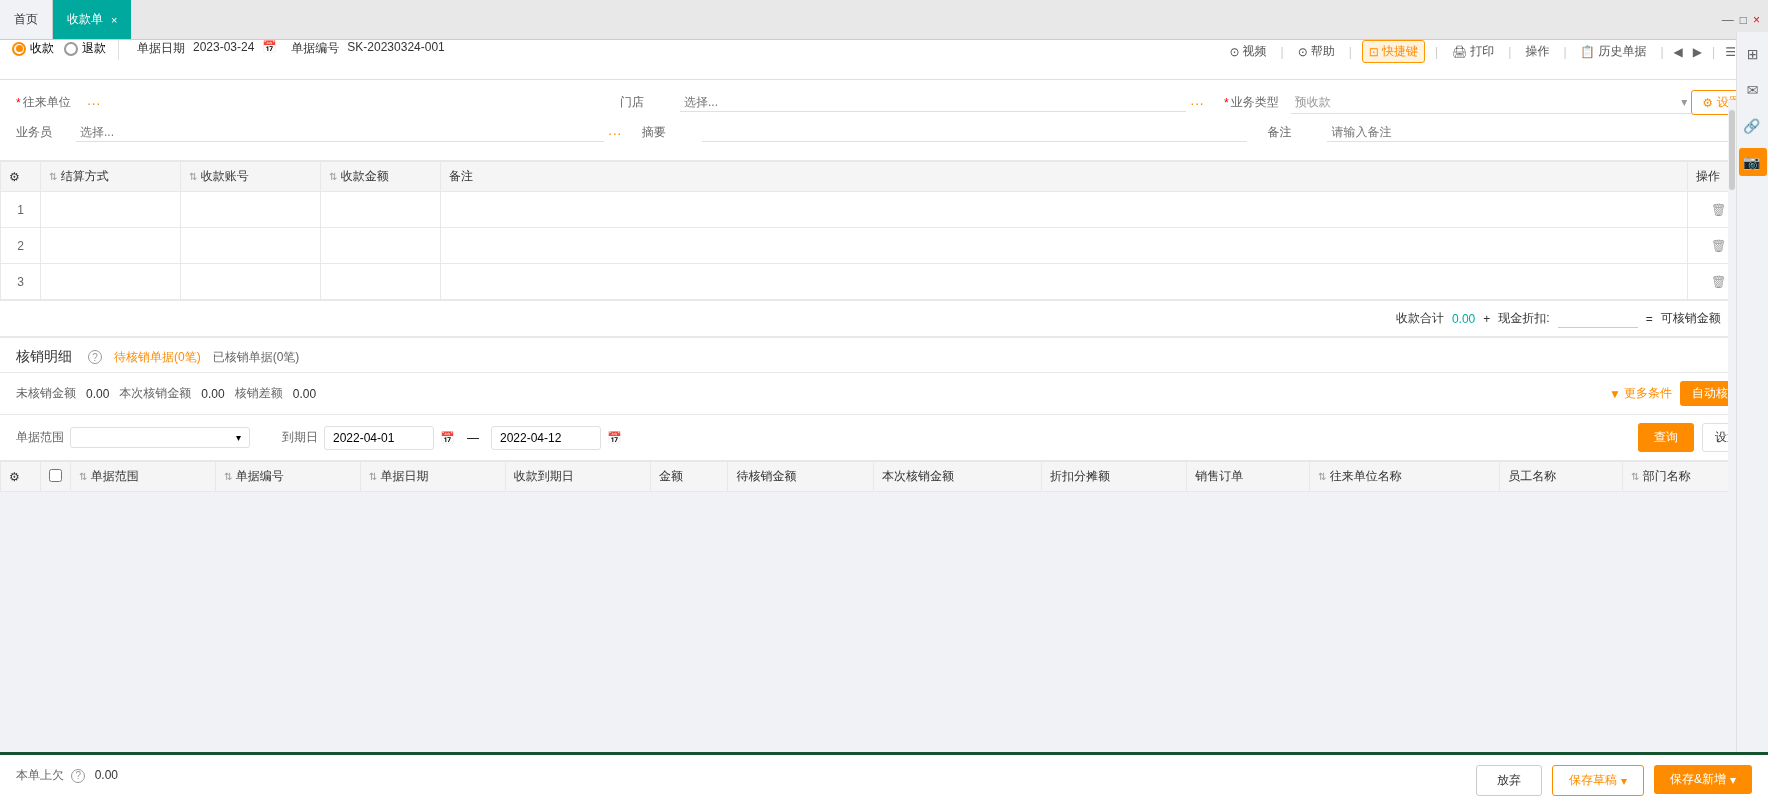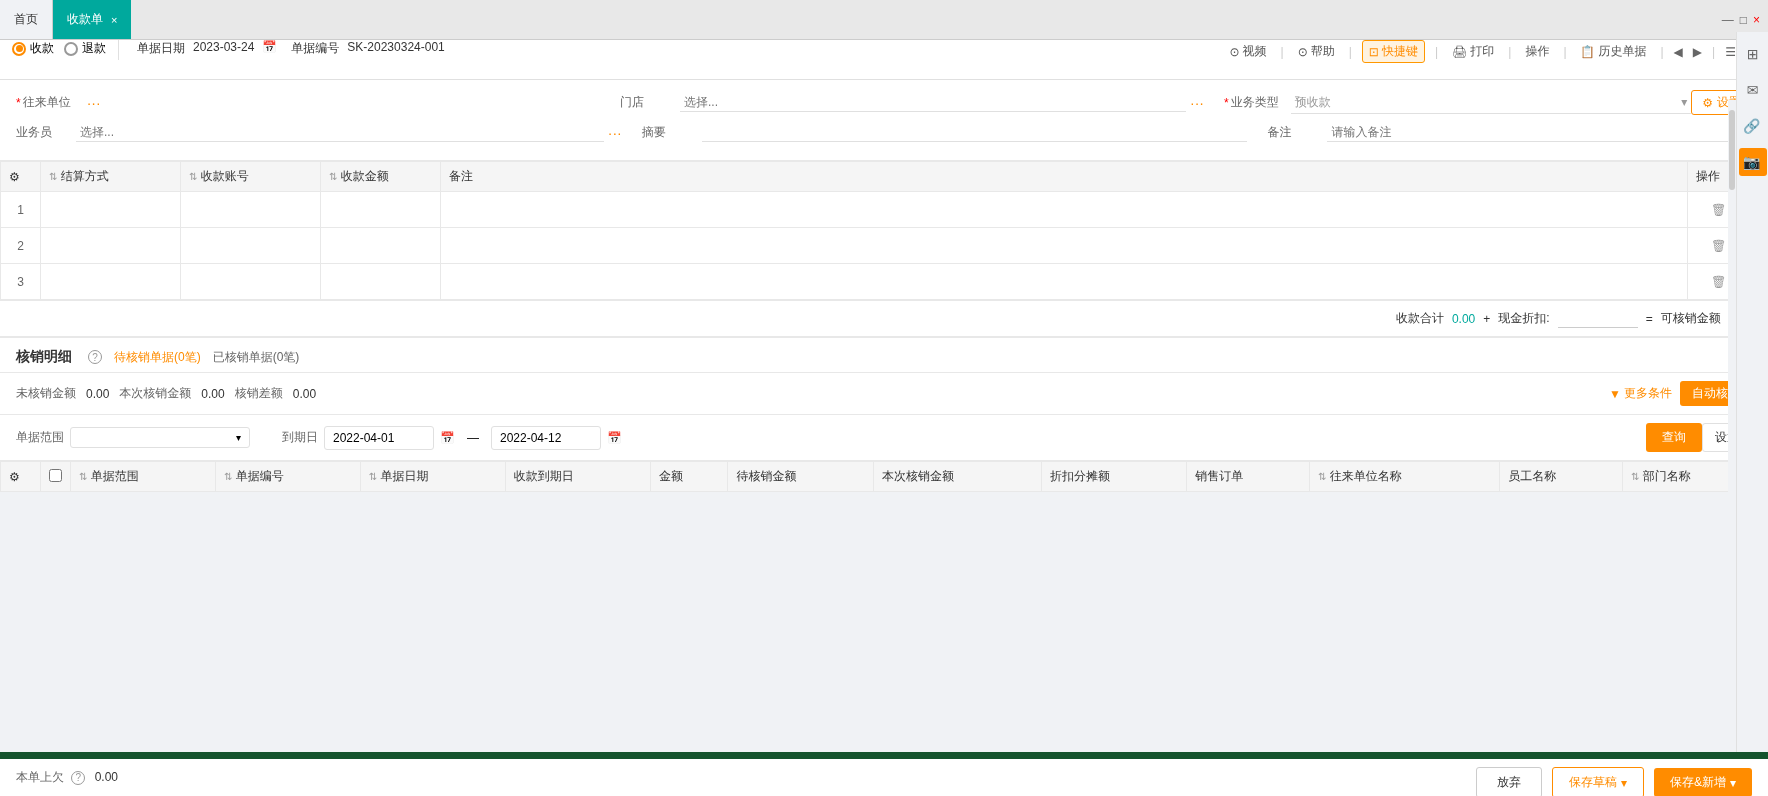--- a/index.html
+++ b/index.html
@@ -152,21 +152,21 @@
     }
     .summary-orange { color: #ff8c00; font-weight: bold; }
 
     
     .section-header {
       background: #fff;
       padding: 10px 16px 6px 16px;
       display: flex; align-items: center; gap: 12px;
       border-bottom: 1px solid #e8e8e8;
     }
-    .section-title { font-size: 14px; font-weight: bold; color: #333; }
+    .section-title { font-size: 14px; font-weight: normal; color: #333; }
     .tab-link { color: #ff8c00; cursor: pointer; font-size: 12px; }
     .tab-link-inactive { color: #666; cursor: pointer; font-size: 12px; }
 
     .filter-row {
       background: #fff;
       padding: 8px 16px;
       display: flex; align-items: center; gap: 10px;
       border-bottom: 1px solid #e8e8e8;
     }
     .filter-label { color: #666; }
@@ -220,28 +220,28 @@
       text-align: left;
       color: #333;
       font-weight: normal;
       white-space: nowrap;
     }
 
     
     .footer {
       position: fixed; bottom: 0; left: 0; right: 0;
       background: #fff;
-      border-top: 7px solid #14532d;
+      border-top: 3px solid #14532d;
       height: 44px;
       display: flex; align-items: center;
       padding: 0 16px;
       z-index: 100;
     }
     .footer-left { color: #666; }
-    .footer-right { margin-left: auto; display: flex; align-items: center; gap: 10px; margin-top: 10px; }
+    .footer-right { margin-left: auto; display: flex; align-items: flex-start; gap: 10px; margin-top: 10px; }
     .btn-discard {
       background: #fff; border: 1px solid #ccc;
       border-radius: 3px; padding: 6px 20px; cursor: pointer; color: #333;
     }
     .btn-save-draft {
       background: #fff; border: 1px solid #ff8c00;
       color: #ff8c00; border-radius: 3px; padding: 6px 16px; cursor: pointer;
       display: flex; align-items: center; gap: 4px;
     }
     .btn-save-new {
@@ -525,21 +525,21 @@
     </div>
   </div>
   <div class="field-group" style="margin-left:20px;">
     <span class="filter-label">到期日</span>
     <input class="date-input" type="text" value="2022-04-01" style="">
     <span style="cursor:pointer; color:#999;">📅</span>
     <span style="margin:0 6px;">—</span>
     <input class="date-input" type="text" value="2022-04-12" style="">
     <span style="cursor:pointer; color:#999;">📅</span>
   </div>
-  <div style="margin-left:auto; display:flex; gap:0;">
+  <div style="margin-left:auto; display:flex; gap:8px;">
     <button class="query-btn">
       <span>查询</span>
     </button>
     <button class="setting-btn2">
       <span>设置</span>
     </button>
   </div>
 </div>
 
 <div>

